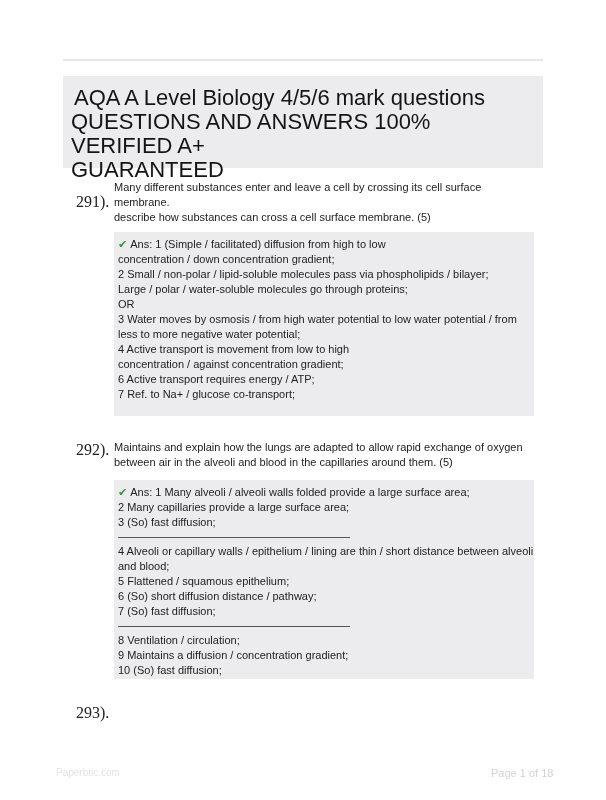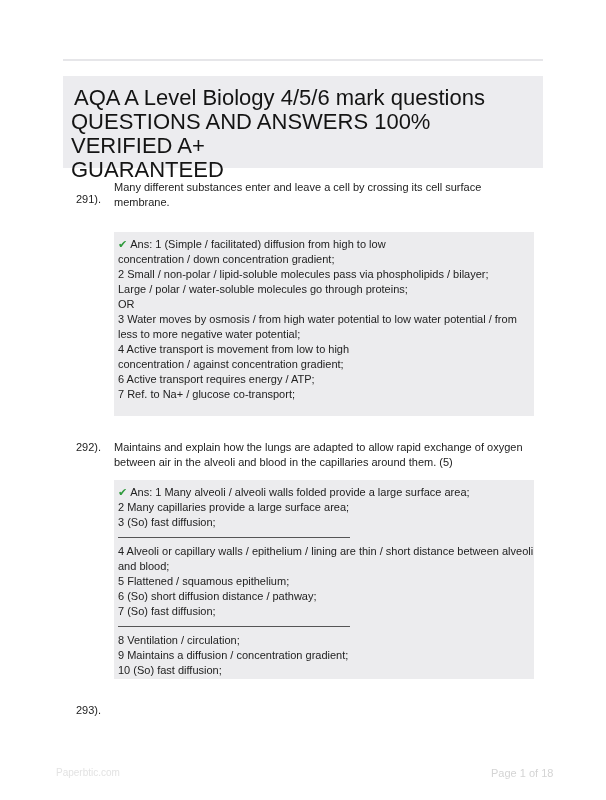--- a/index.html
+++ b/index.html
@@ -3,21 +3,21 @@
   <meta charset="utf-8">
   <style>
     html, body { margin: 0; padding: 0; background: #ffffff; }
     body { width: 606px; height: 800px; position: relative; overflow: hidden;
            font-family: "Liberation Sans", "DejaVu Sans", sans-serif; color: #1a1a1a; }
     .top-rule { position: absolute; left: 63px; top: 59px; width: 480px; height: 2px; background: #e6e6e9; }
     .title-box { position: absolute; left: 63px; top: 76px; width: 480px; height: 92px;
                  background: #ececef; box-sizing: border-box; padding: 10px 8px 0 8px; }
     .title-box h1 { margin: 0; font-weight: normal; font-size: 22px; line-height: 24px; color: #141414; }
     .title-box h1 .l1 { display: block; padding-left: 3px; }
-    .qnum { position: absolute; font-size: 11px; color: #222; }
+    .qnum { position: absolute; font-size: 16px; color: #222; font-family: Liberation Serif, serif; }
     .qtext { position: absolute; left: 114px; width: 420px; font-size: 11px; line-height: 15px; color: #222; }
     .ans { position: absolute; left: 114px; width: 420px; background: #ececee; box-sizing: border-box;
            padding: 5px 4px 21px 4px; font-size: 11px; line-height: 15px; color: #222; }
     .ans .line { display: block; white-space: nowrap; }
     .check { color: #2e9a3c; font-weight: bold; font-size: 11px; margin-right: 3px; }
     .sep { display: block; width: 232px; height: 1px; background: #555; margin: 7px 0 6px 0; }
     .footer-left { position: absolute; left: 56px; top: 767px; font-size: 10px; color: #e3e3e3; }
     .footer-right { position: absolute; left: 491px; top: 767px; font-size: 11px; color: #d4d4d4; }
   </style>
 </head>
@@ -29,20 +29,21 @@
   <h1>
     <span class="l1">AQA A Level Biology 4/5/6 mark questions</span>
     <span style="display:block">QUESTIONS AND ANSWERS 100% VERIFIED A+</span>
     <span style="display:block">GUARANTEED</span>
   </h1>
 </div>
 
 <div class="qnum" style="left:76px; top:193px;">291).</div>
 <div class="qtext" style="top:180px;">
   <span style="display:block">Many different substances enter and leave a cell by crossing its cell surface membrane.</span>
+  <span style="display:block">describe how substances can cross a cell surface membrane. (5)</span>
 </div>
 <div class="ans" style="top:232px; height:184px;">
   <span class="line"><span class="check">✔</span><span>Ans: 1 (Simple / facilitated) diffusion from high to low</span></span>
   <span class="line">concentration / down concentration gradient;</span>
   <span class="line">2 Small / non-polar / lipid-soluble molecules pass via phospholipids / bilayer;</span>
   <span class="line">Large / polar / water-soluble molecules go through proteins;</span>
   <span class="line">OR</span>
   <span class="line">3 Water moves by osmosis / from high water potential to low water potential / from</span>
   <span class="line">less to more negative water potential;</span>
   <span class="line">4 Active transport is movement from low to high</span>

